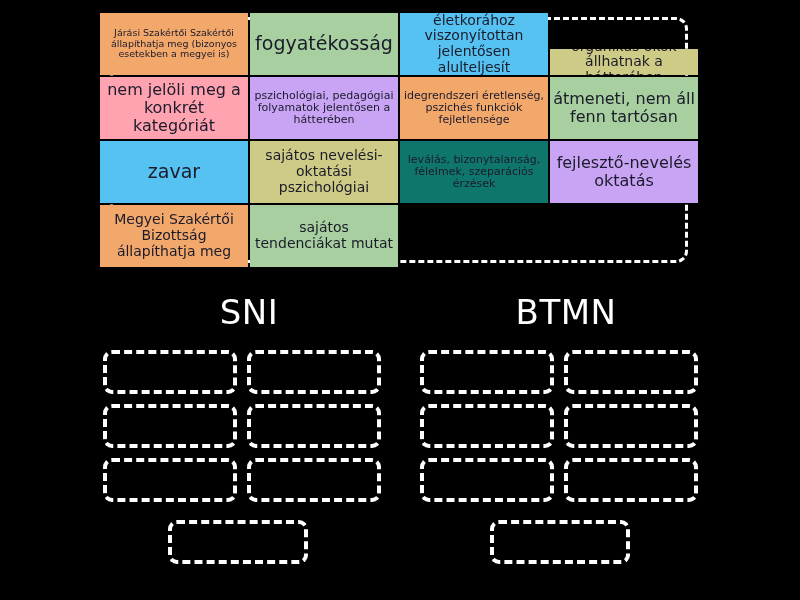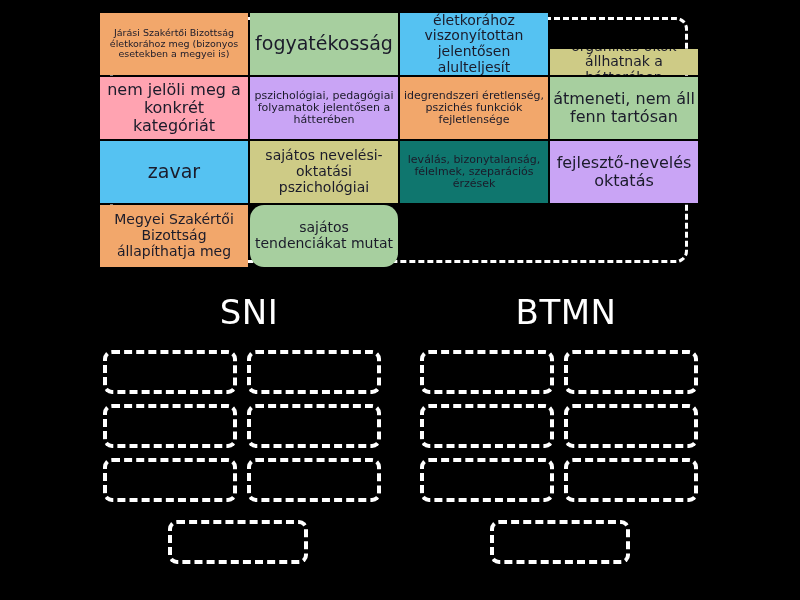--- a/index.html
+++ b/index.html
@@ -86,34 +86,34 @@
     background: transparent;
   }
 </style>
 </head>
 <body>
 
 <div id="stage">
 
   <div id="tile-tray">
     <div id="tile-grid">
-        <div class="tile fs-xs" style="background: rgb(242, 167, 107);">Járási Szakértői Bizottság életkorához meg (bizonyos esetekben a megyei is)</div>
+        <div class="tile fs-xs" style="background: rgb(242, 167, 107);">Járási Szakértői Szakértői állapíthatja meg (bizonyos esetekben a megyei is)</div>
         <div class="tile fs-xl" style="background: rgb(167, 207, 159);">fogyatékosság</div>
         <div class="tile fs-md" style="background: rgb(85, 194, 242);">életkorához viszonyítottan jelentősen alulteljesít</div>
         <div class="tile fs-md" style="background: rgb(206, 203, 134); margin-top: 36px;">organikus okok állhatnak a hátterében</div>
         <div class="tile fs-lg" style="background: rgb(255, 163, 177);">nem jelöli meg a konkrét kategóriát</div>
         <div class="tile fs-sm" style="background: rgb(201, 164, 245);">pszichológiai, pedagógiai folyamatok jelentősen a hátterében</div>
         <div class="tile fs-sm" style="background: rgb(242, 167, 107);">idegrendszeri éretlenség, pszichés funkciók fejletlensége</div>
         <div class="tile fs-lg" style="background: rgb(167, 207, 159);">átmeneti, nem áll fenn tartósan</div>
         <div class="tile fs-xl" style="background: rgb(85, 194, 242);">zavar</div>
         <div class="tile fs-md" style="background: rgb(206, 203, 134);">sajátos nevelési-oktatási pszichológiai</div>
         <div class="tile fs-sm" style="background: #0f766e;">leválás, bizonytalanság, félelmek, szeparációs érzések</div>
         <div class="tile fs-lg" style="background: rgb(201, 164, 245);">fejlesztő-nevelés oktatás</div>
         <div class="tile fs-md" style="background: rgb(242, 167, 107);">Megyei Szakértői Bizottság állapíthatja meg</div>
-        <div class="tile fs-md" style="background: rgb(167, 207, 159); border-radius: 14px;">sajátos tendenciákat mutat</div>
+        <div class="tile fs-md" style="background: rgb(167, 207, 159);">sajátos tendenciákat mutat</div>
         <div class="tile fs-md empty" style="background: transparent;"></div>
         <div class="tile fs-md empty" style="background: transparent;"></div>
       </div>
   </div>
 
   <div class="cat-title" id="cat-title-sni">SNI</div>
 
   <div class="cat-title" id="cat-title-btmn">BTMN</div>
 
   <div id="dropzone-layer">

